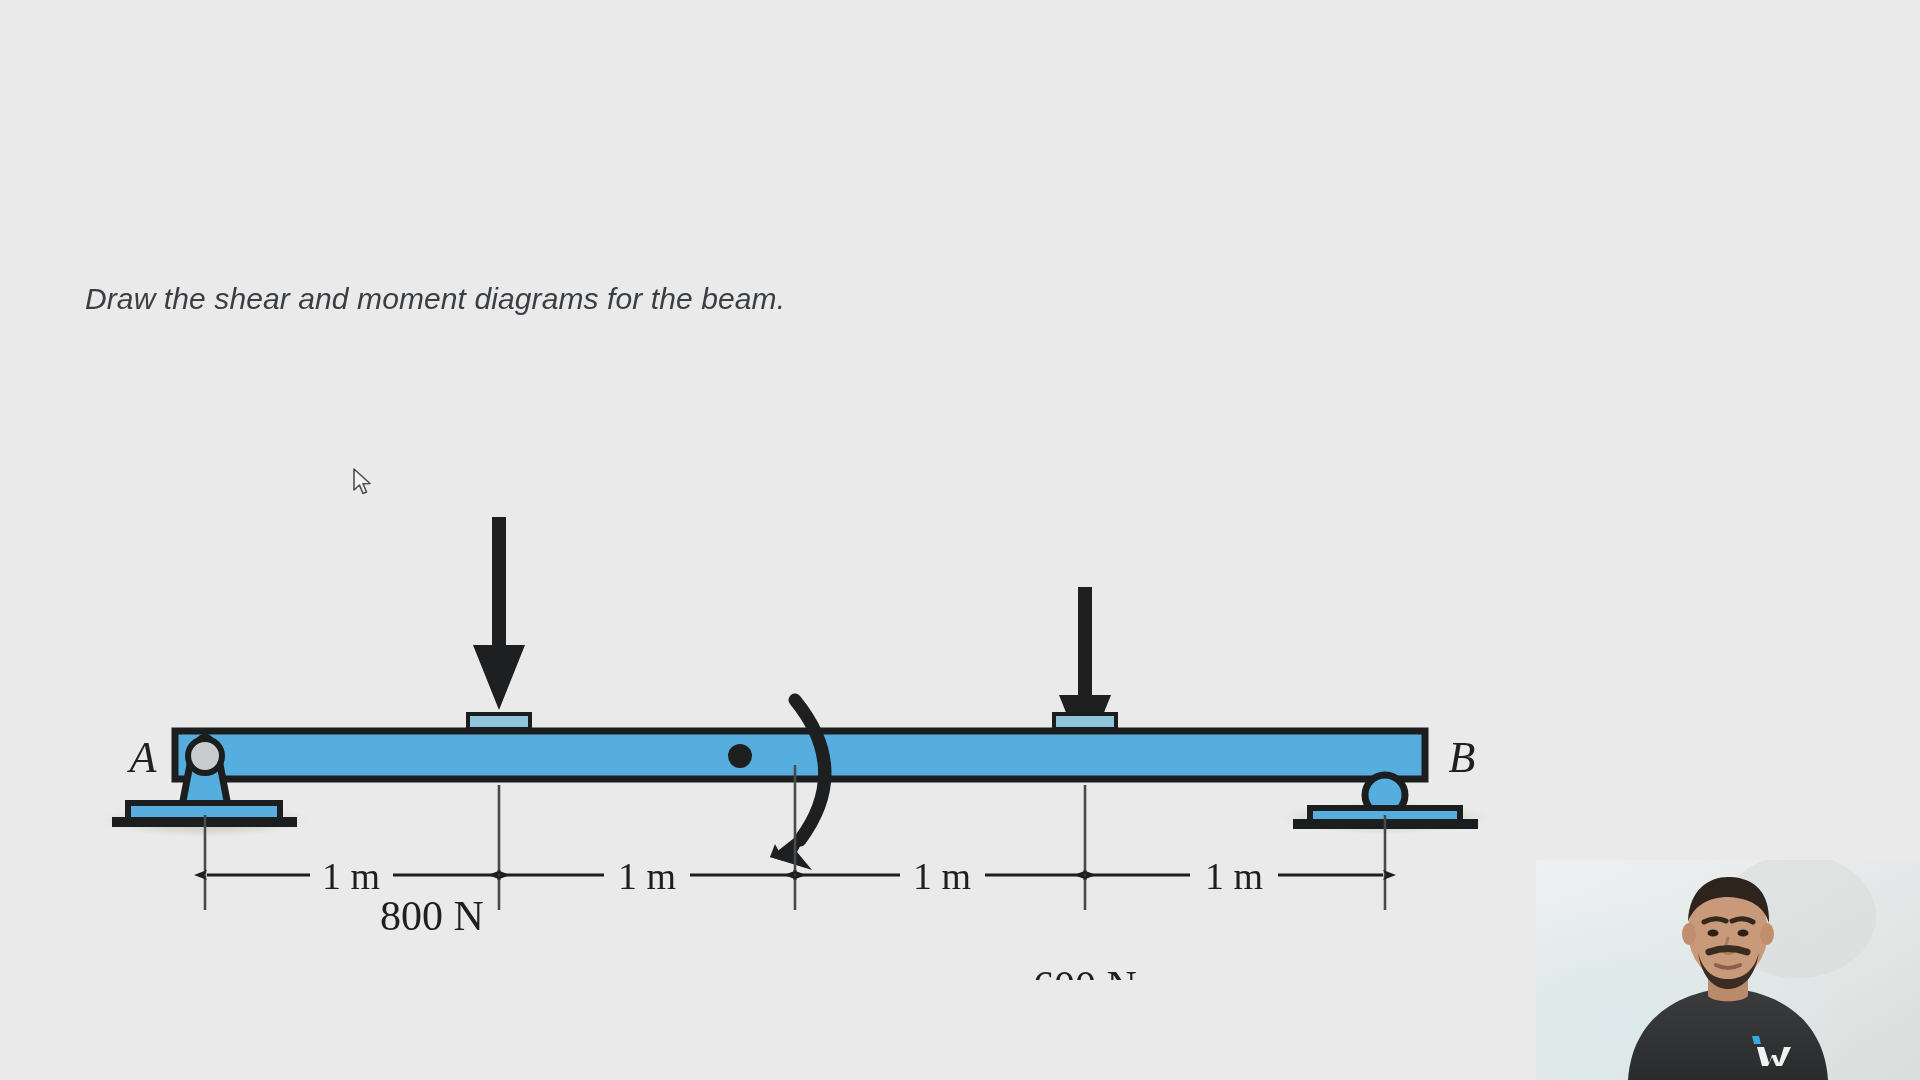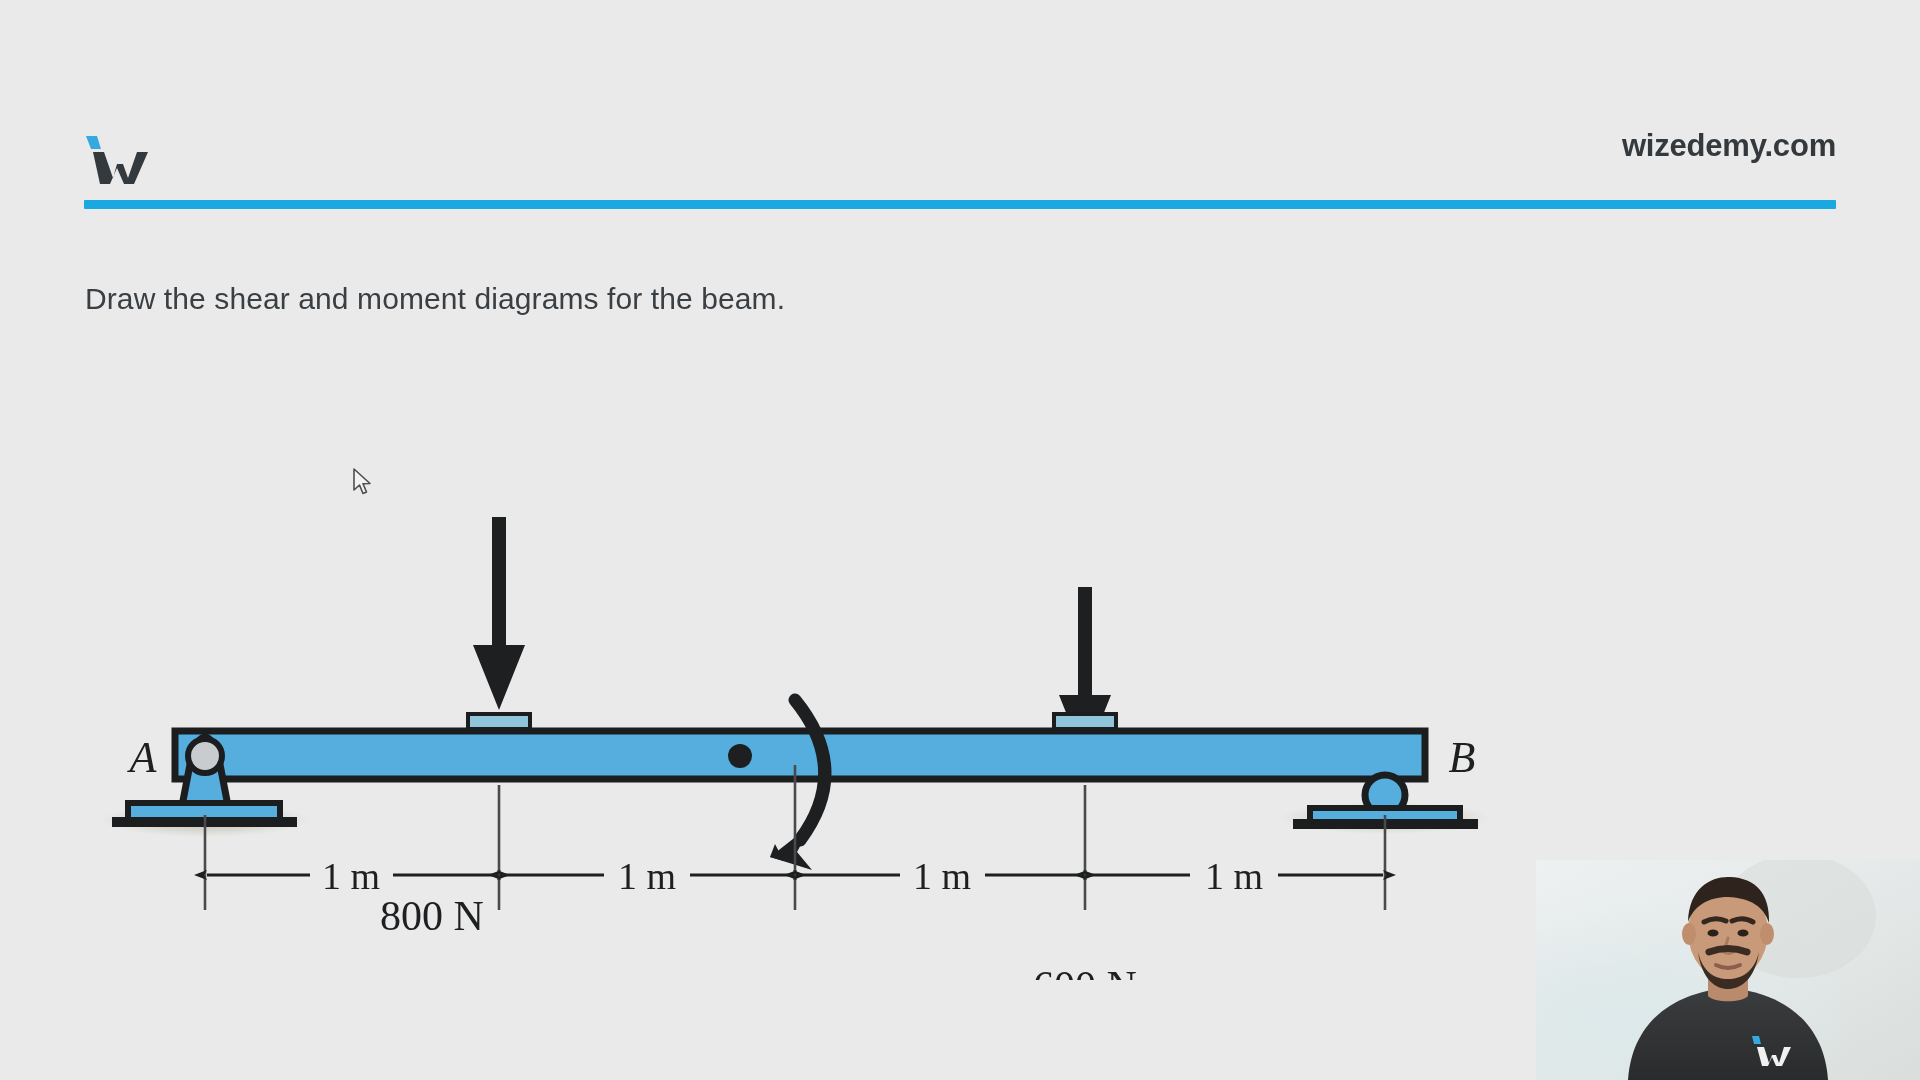--- a/index.html
+++ b/index.html
@@ -55,20 +55,21 @@
   
   #prompt-text {
     position: absolute;
     left: 85px;
     top: 282px;
     font-size: 30px;
     color: #3a3f44;
     letter-spacing: 0.1px;
     font-family: "Liberation Sans", sans-serif;
     white-space: nowrap;
+    font-style: italic;
   }
 
   
   #figure {
     position: absolute;
     left: 0;
     top: 420px;
     width: 1560px;
     height: 560px;
   }
@@ -106,33 +107,20 @@
     height: 220px;
     overflow: hidden;
     background: #e8eaea;
   }
 </style>
 </head>
 <body>
 
 <div id="screen">
 
-  <div id="header">
-
-    <div id="logo-mark">
-      <svg width="66" height="52" viewBox="0 0 66 52" xmlns="http://www.w3.org/2000/svg">
-        <path d="M2 2 L13 2 L17 15 L7 15 Z" fill="#36a9e1"></path>
-        <path d="M9 18 L20 18 L29 44 L33 30 L39 30 L44 44 L53 18 L64 18 L50 50 L40 50 L33 34 L26 50 L16 50 Z" fill="#34393d"></path>
-      </svg>
-    </div>
-
-    <div id="site-url">wizedemy.com</div>
-
-    <div id="header-rule"></div>
-  </div>
 
   <div id="prompt-text">Draw the shear and moment diagrams for the beam.</div>
 
   <div id="figure">
     <svg width="1560" height="560" viewBox="0 0 1560 560" xmlns="http://www.w3.org/2000/svg">
 
       <defs>
         <radialGradient id="shadowGrad" cx="50%" cy="50%" r="50%">
           <stop offset="0%" stop-color="#9a9a78" stop-opacity="0.55"></stop>
           <stop offset="60%" stop-color="#a6a688" stop-opacity="0.28"></stop>

